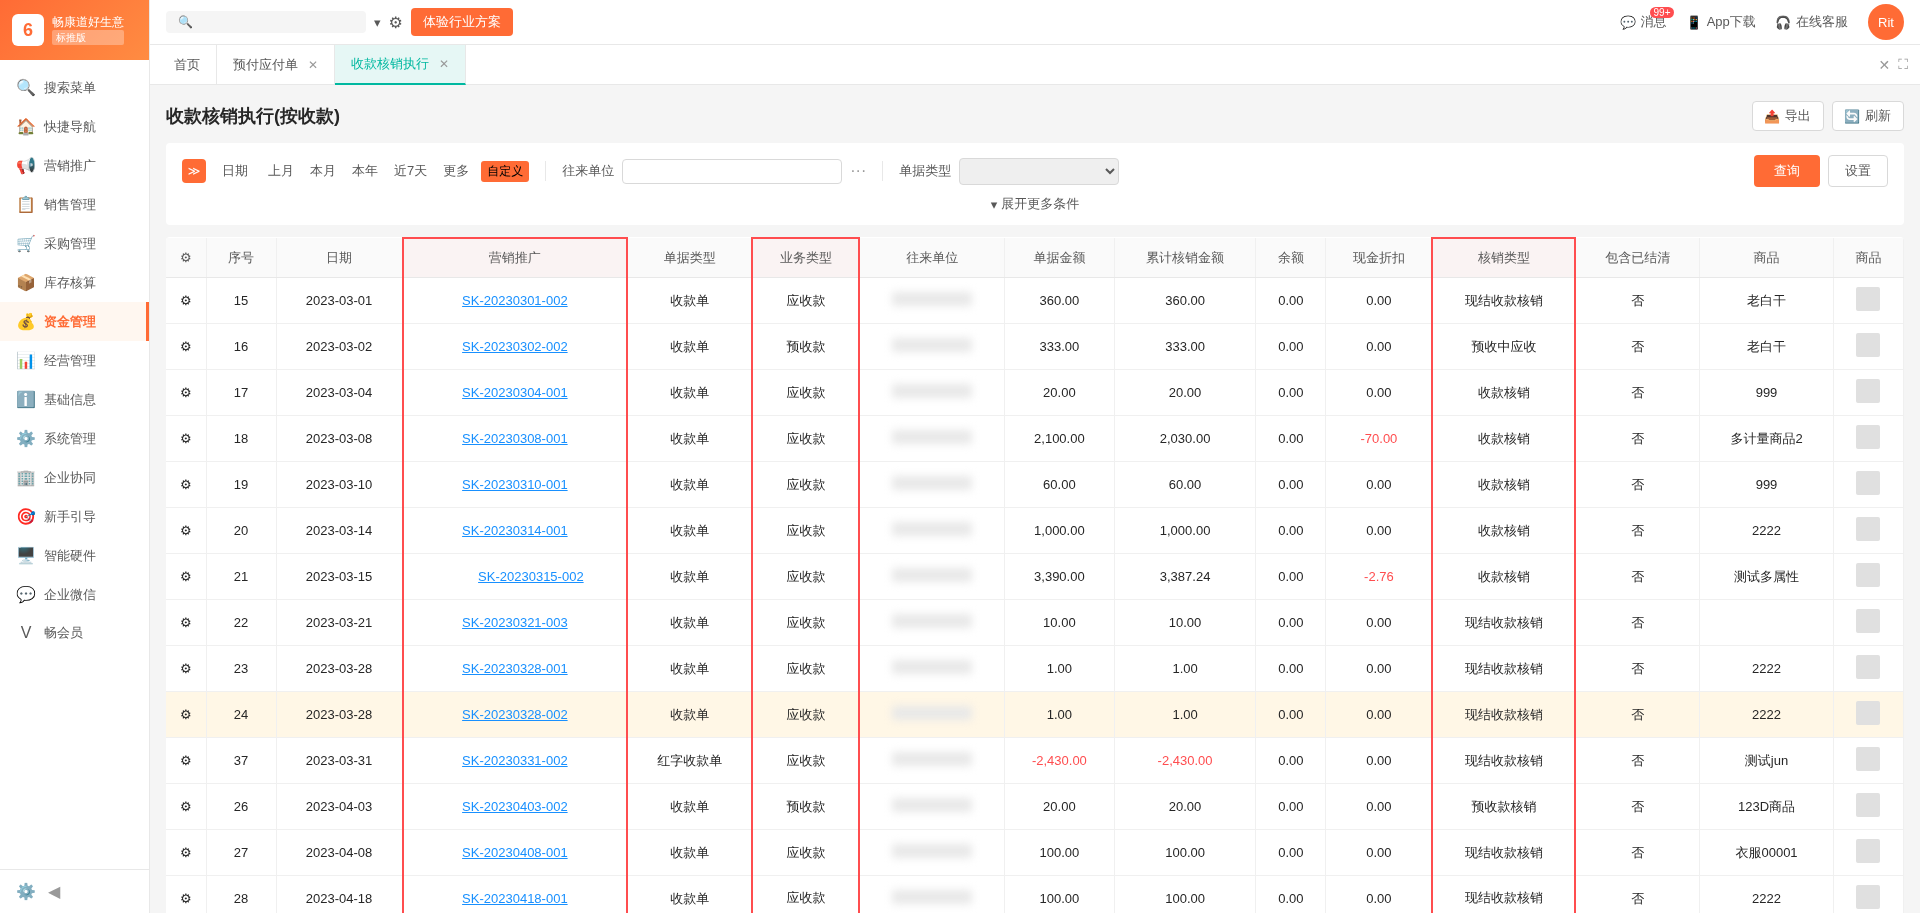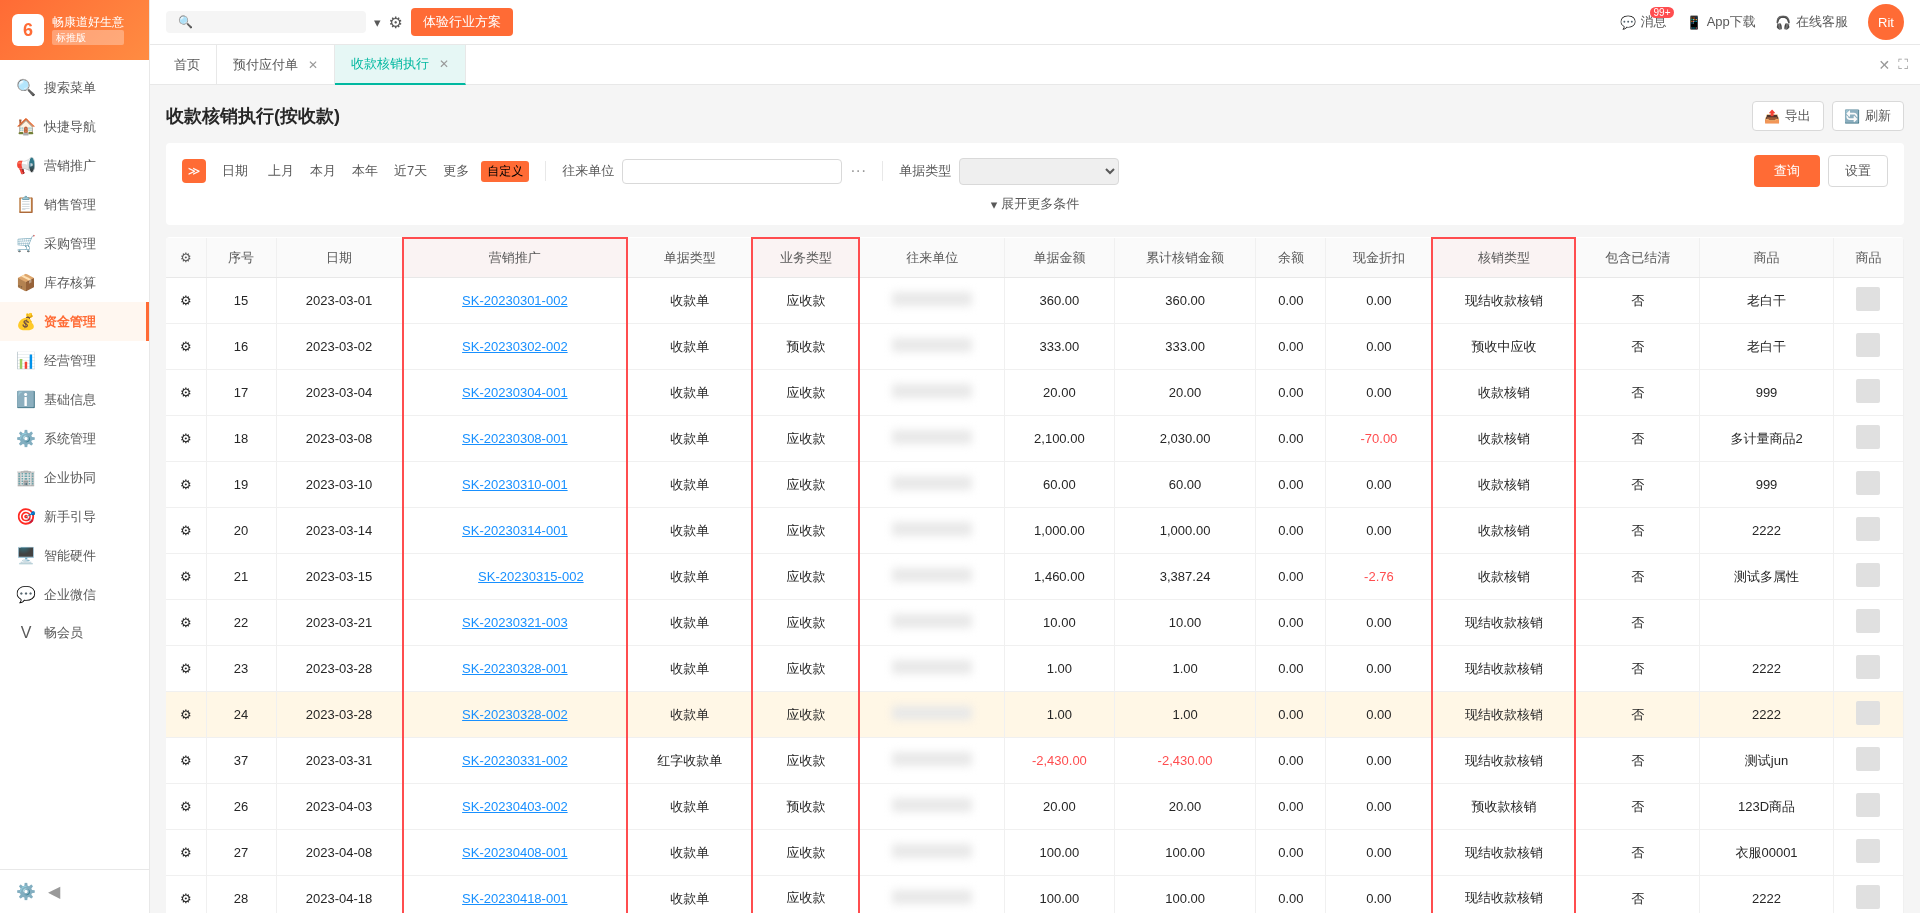--- a/index.html
+++ b/index.html
@@ -391,21 +391,21 @@
               <td><span style="display:inline-block;width:24px;height:24px;background:#e0e0e0;border-radius:2px;"></span></td>
             </tr>
             <tr>
               <td><span>⚙</span></td>
               <td>21</td>
               <td>2023-03-15</td>
               <td style="border-left: 2px solid rgb(255, 77, 79); border-right: 2px solid rgb(255, 77, 79); padding-left: 44px;"><span class="td-link">SK-20230315-002</span></td>
               <td>收款单</td>
               <td style="border-left: 2px solid rgb(255, 77, 79); border-right: 2px solid rgb(255, 77, 79);">应收款</td>
               <td><span class="blurred"></span></td>
-              <td>1,460.00</td>
+              <td>3,390.00</td>
               <td>3,387.24</td>
               <td>0.00</td>
               <td><span class="td-red">-2.76</span></td>
               <td style="border-left: 2px solid rgb(255, 77, 79); border-right: 2px solid rgb(255, 77, 79);">收款核销</td>
               <td>否</td>
               <td>测试多属性</td>
               <td><span style="display:inline-block;width:24px;height:24px;background:#e0e0e0;border-radius:2px;"></span></td>
             </tr>
             <tr>
               <td><span>⚙</span></td>

